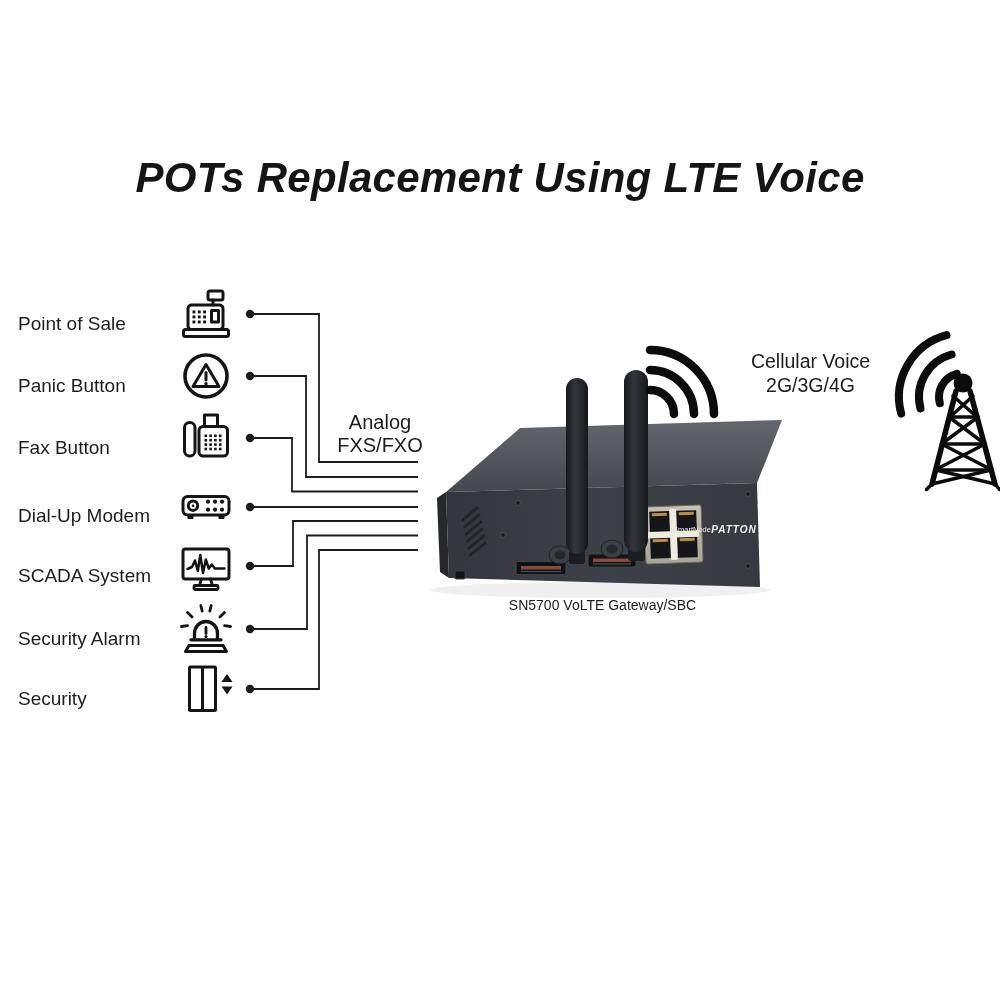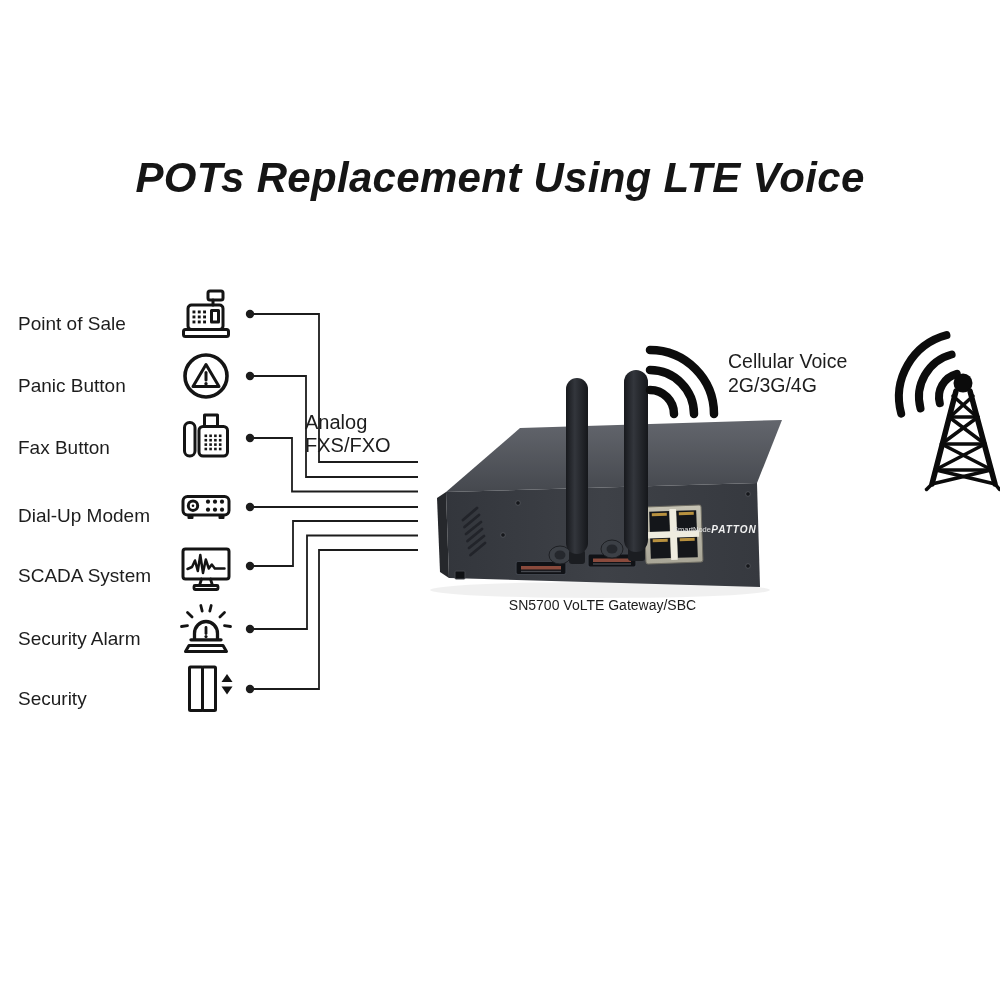--- a/index.html
+++ b/index.html
@@ -9,21 +9,21 @@
   }
   .title{
     position:absolute;top:146px;left:0;right:0;height:64px;line-height:64px;
     text-align:center;font-style:italic;font-weight:700;font-size:42px;
     letter-spacing:.3px;color:#151515;white-space:nowrap;
   }
   .diagram-svg{position:absolute;left:0;top:0;width:1000px;height:1000px;}
   .device-row{position:absolute;left:0;width:234px;height:58px;display:flex;align-items:center;}
   .device-row .label{flex:1;padding-left:18px;font-size:19px;color:#1d1d1d;white-space:nowrap;margin-top:20px;}
   .device-row .icon{flex:none;width:56px;height:56px;}
-  .two-line{position:absolute;color:#1d1d1d;}
+  .two-line{position:absolute;text-align:center;color:#1d1d1d;}
   .bus-label{left:305px;top:411px;width:150px;font-size:20px;line-height:23px;}
   .cellular-label{left:728px;top:349px;width:165px;font-size:19.5px;line-height:24px;}
   .caption{position:absolute;left:450px;top:597px;width:305px;text-align:center;
     font-size:14px;color:#1b1b1b;white-space:nowrap;}
   .brand{position:absolute;left:707px;top:483px;width:54px;text-align:center;
     font-size:10px;line-height:14px;font-weight:700;font-style:italic;
     letter-spacing:1px;color:#f2f2f2;margin-top:40px;}
   .product{position:absolute;left:665px;top:524px;width:54px;text-align:center;
     font-size:7.5px;line-height:11px;color:#e6e6e6;}
 </style>

